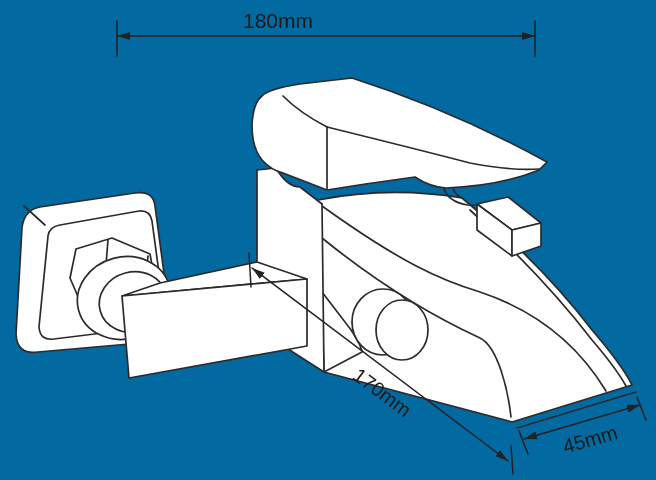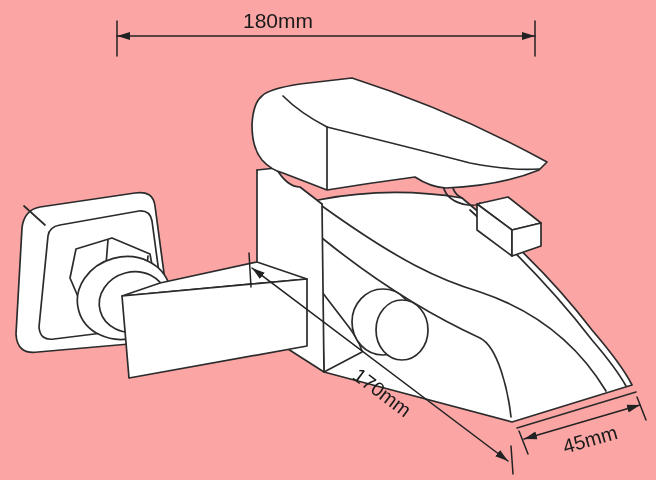--- a/index.html
+++ b/index.html
@@ -1,17 +1,17 @@
 <!DOCTYPE html>
 <html><head>
 <meta charset="utf-8">
 <style>
   html, body { margin: 0; padding: 0; background: #ffffff; }
   .stage {
-    width: 656px; height: 480px; background: #fca5a5;
+    width: 656px; height: 480px; background: #0369a1;
     position: relative; overflow: hidden;
     font-family: "Liberation Sans", sans-serif;
   }
   svg { display: block; }
   .outline  { stroke: #2b2b2b; stroke-width: 1.7; fill: none;
               stroke-linejoin: round; stroke-linecap: round; }
   .filled   { fill: #ffffff; }
   .nostroke { stroke: none; }
   .dimline  { stroke: #222222; stroke-width: 1.5; fill: none; stroke-linecap: round; }
   .dimtext  { fill: #1a1a1a; font-family: "Liberation Sans", sans-serif; }

